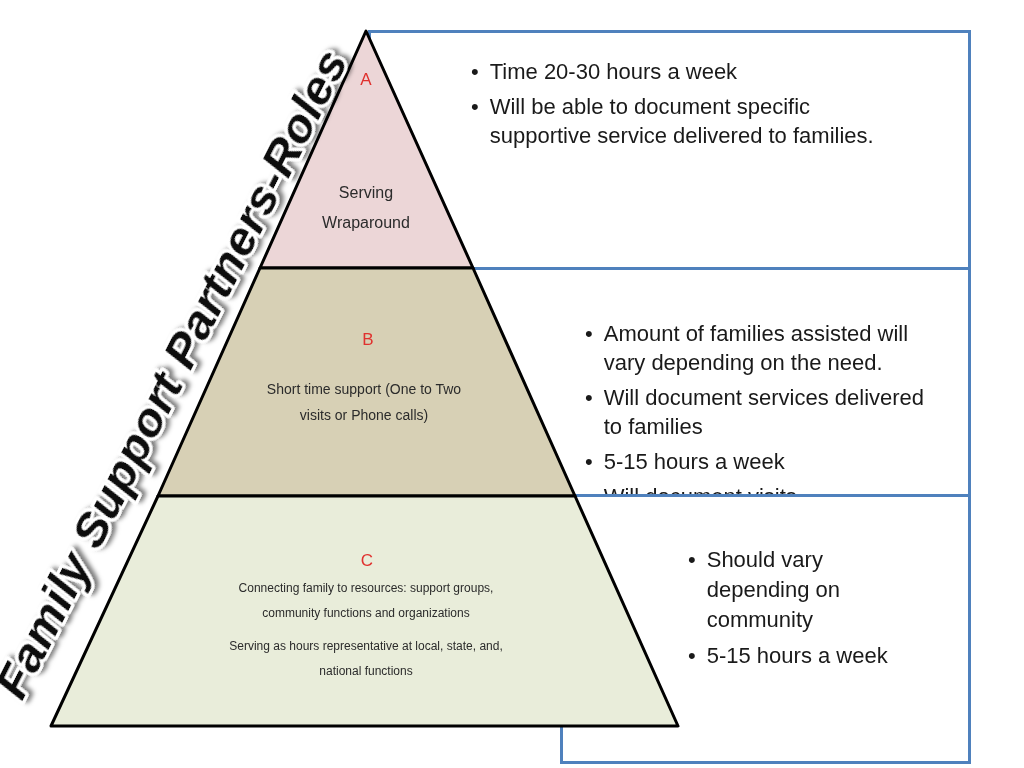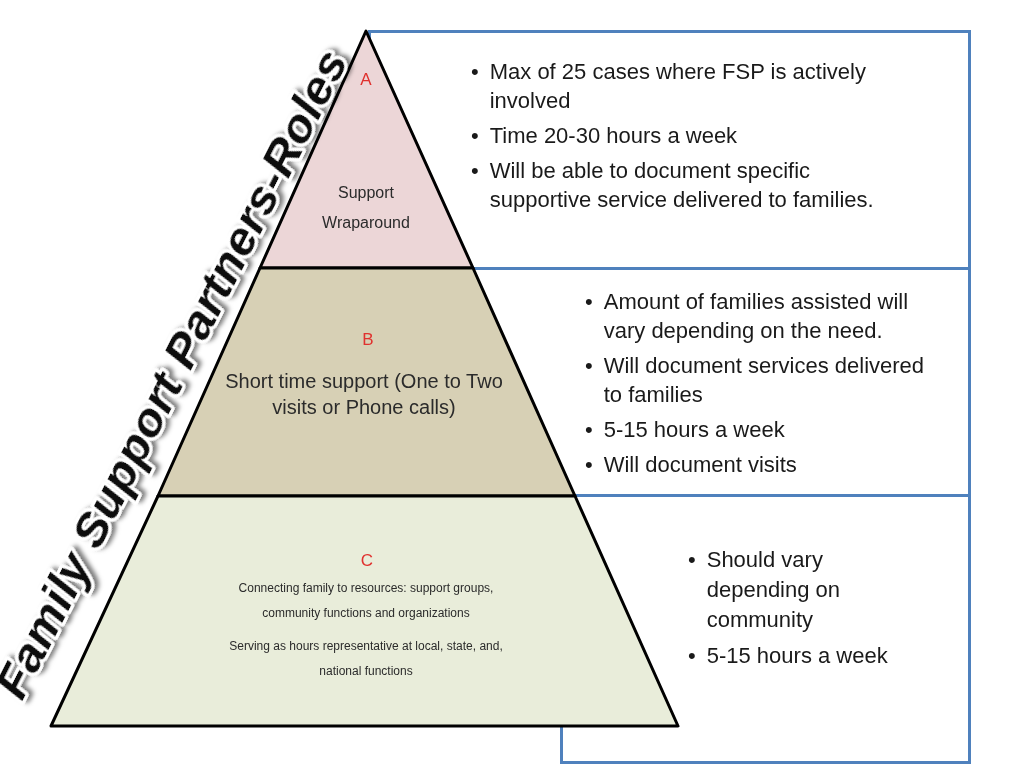--- a/index.html
+++ b/index.html
@@ -28,21 +28,21 @@
   .callout-c { left: 560px; top: 494px; width: 411px; height: 270px; }
 
   .callout ul {
     list-style: none;
     margin: 0; padding: 0;
     color: #1a1a1a;
     font-size: 22px;
     line-height: 29px;
   }
   .callout-a ul { padding: 24px 0 0 100px; width: 445px; }
-  .callout-b ul { padding: 17px 0 0 142px; width: 355px; }
+  .callout-b ul { padding: 17px 0 0 142px; width: 355px; margin-top: 32px; }
   .callout-c ul { padding: 48px 0 0 125px; width: 243px; line-height: 30px; }
 
   .callout li {
     display: flex;
     margin-bottom: 6px;
   }
   .callout li::before {
     content: "\2022";
     flex: 0 0 auto;
     margin-right: 11px;
@@ -68,40 +68,39 @@
   .letter-c { left: 367px; top: 551px; }
 
   .tier-label {
     position: absolute;
     transform: translateX(-50%);
     text-align: center;
     color: #2b2b2b;
   }
   .label-a { left: 366px; top: 182px; font-size: 16px; line-height: 22px; }
   .label-a .line { margin-bottom: 8px; }
-  .label-b { left: 364px; top: 368px; font-size: 20px; line-height: 26px; width: 300px; }
+  .label-b { left: 364px; top: 376px; font-size: 14px; line-height: 26px; width: 300px; }
   .label-c { left: 366px; top: 576px; font-size: 12px; line-height: 25px; width: 430px; }
   .label-c .para2 { margin-top: 8px; }
 
   
   .title-svg {
     position: absolute;
     left: 0; top: 0;
     z-index: 4;
     pointer-events: none;
   }
 </style>
 </head>
 <body>
 
 <div class="stage">
 
   <div class="callout callout-a">
     <ul>
-      <li>Max of 25 cases where FSP is actively involved</li>
       <li>Time 20-30 hours a week</li>
       <li>Will be able to document specific supportive service delivered to families.</li>
     </ul>
   </div>
 
   <div class="callout callout-b">
     <ul>
       <li>Amount of families assisted will vary depending on the need.</li>
       <li>Will document services delivered to families</li>
       <li>5-15 hours a week</li>
@@ -118,21 +117,21 @@
 
   <svg class="pyramid-svg" width="1024" height="768" viewBox="0 0 1024 768">
     <polygon points="366,31 473,268 260,268" stroke="#000000" stroke-width="3" stroke-linejoin="round" fill="#ecd6d7"></polygon>
     <polygon points="260,268 473,268 575,496 158,496" stroke="#000000" stroke-width="3" stroke-linejoin="round" fill="#d7d0b5"></polygon>
     <polygon points="158,496 575,496 678,726 51,726" stroke="#000000" stroke-width="3" stroke-linejoin="round" fill="#e9edda"></polygon>
   </svg>
 
   <div class="tier-layer">
     <div class="tier-letter letter-a">A</div>
     <div class="tier-label label-a">
-      <div class="line">Support</div>
+      <div class="line">Serving</div>
       <div class="line">Wraparound</div>
     </div>
 
     <div class="tier-letter letter-b">B</div>
     <div class="tier-label label-b">
       <div>Short time support (One to Two</div>
       <div>visits or Phone calls)</div>
     </div>
 
     <div class="tier-letter letter-c">C</div>

